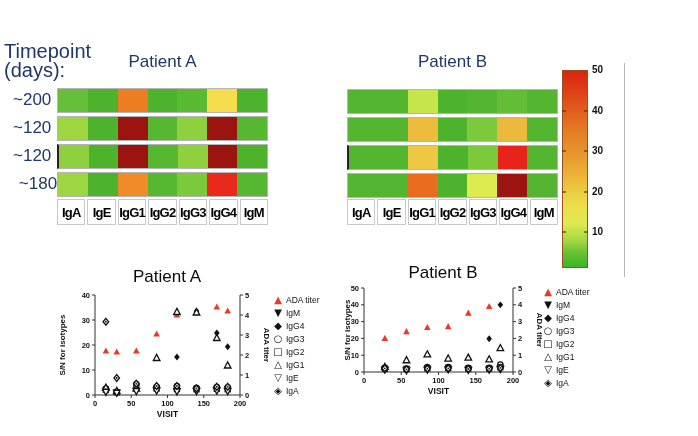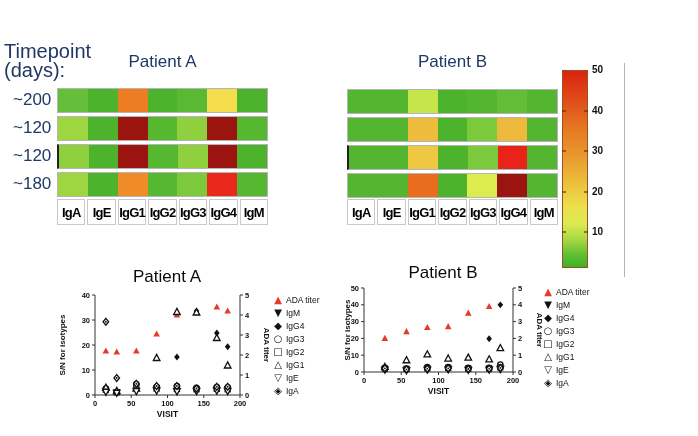--- a/index.html
+++ b/index.html
@@ -41,21 +41,21 @@
     <div>(days):</div>
   </div>
 
   <div class="hm-title hm-title-a">Patient A</div>
   <div class="hm-title hm-title-b">Patient B</div>
 
   <div id="hmA-rowlabels">
       <div class="hm-rowlabel" style="top: 90px;">~200</div>
       <div class="hm-rowlabel" style="top: 118px;">~120</div>
       <div class="hm-rowlabel" style="top: 146px;">~120</div>
-      <div class="hm-rowlabel" style="top: 174px;">~180</div>
+      <div class="hm-rowlabel" style="top: 174px; text-align: center;">~180</div>
     </div>
   <div id="hmA-rows" class="hm-rows" style="left:57px;top:88px;">
       <div class="hm-row">
         <div class="hm-cell" title="IgA S/N ≈ 6" style="background: rgb(102, 191, 58);"></div>
         <div class="hm-cell" title="IgE S/N ≈ 4" style="background: rgb(77, 179, 44);"></div>
         <div class="hm-cell" title="IgG1 S/N ≈ 30" style="background: rgb(236, 125, 35);"></div>
         <div class="hm-cell" title="IgG2 S/N ≈ 4" style="background: rgb(77, 179, 44);"></div>
         <div class="hm-cell" title="IgG3 S/N ≈ 5" style="background: rgb(90, 185, 51);"></div>
         <div class="hm-cell" title="IgG4 S/N ≈ 16" style="background: rgb(245, 221, 78);"></div>
         <div class="hm-cell" title="IgM S/N ≈ 4" style="background: rgb(77, 179, 44);"></div>

